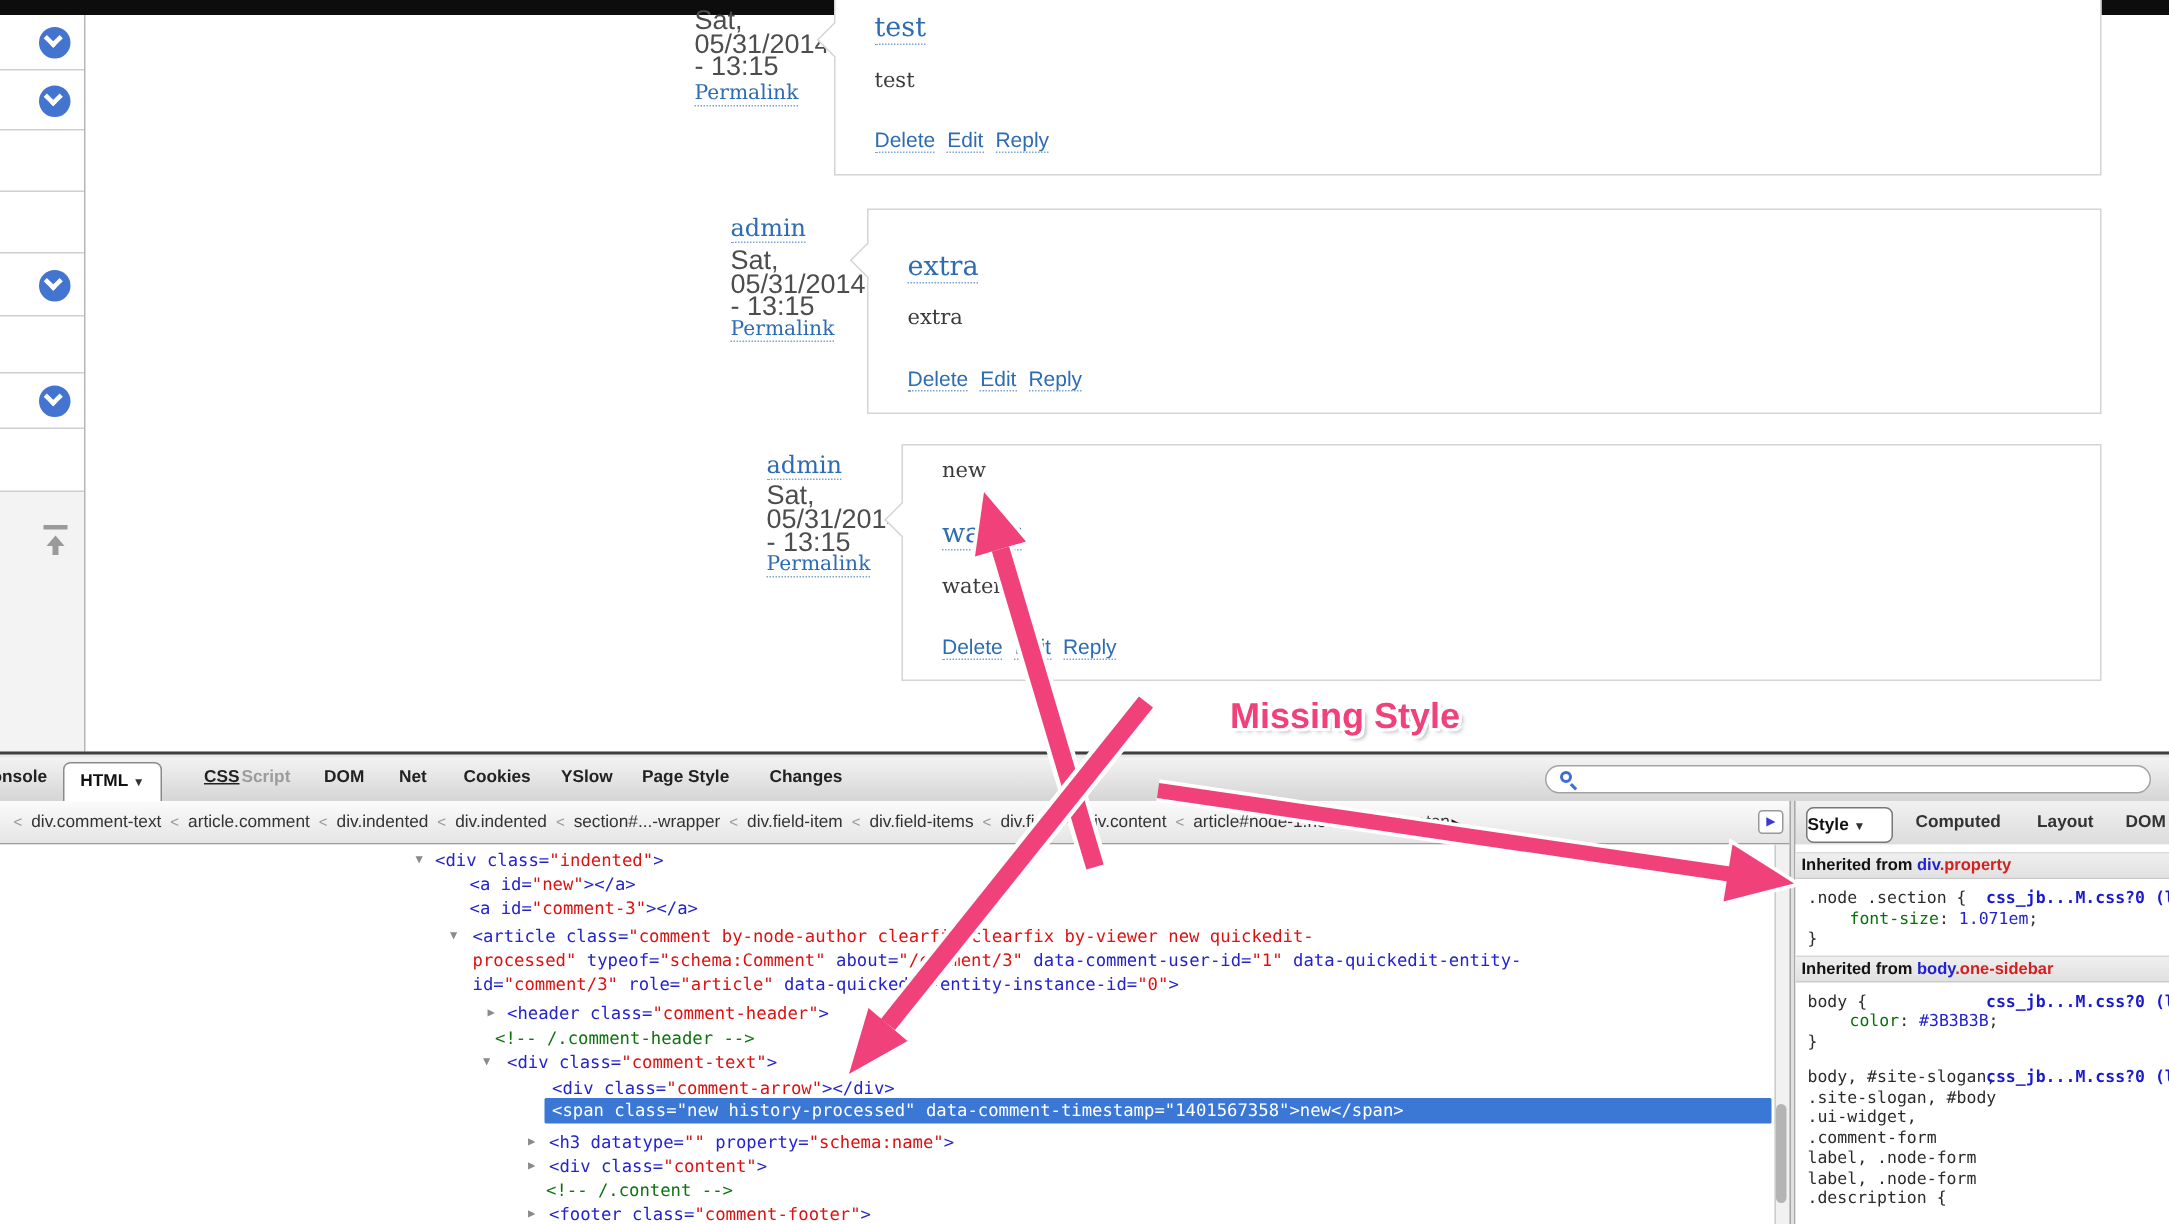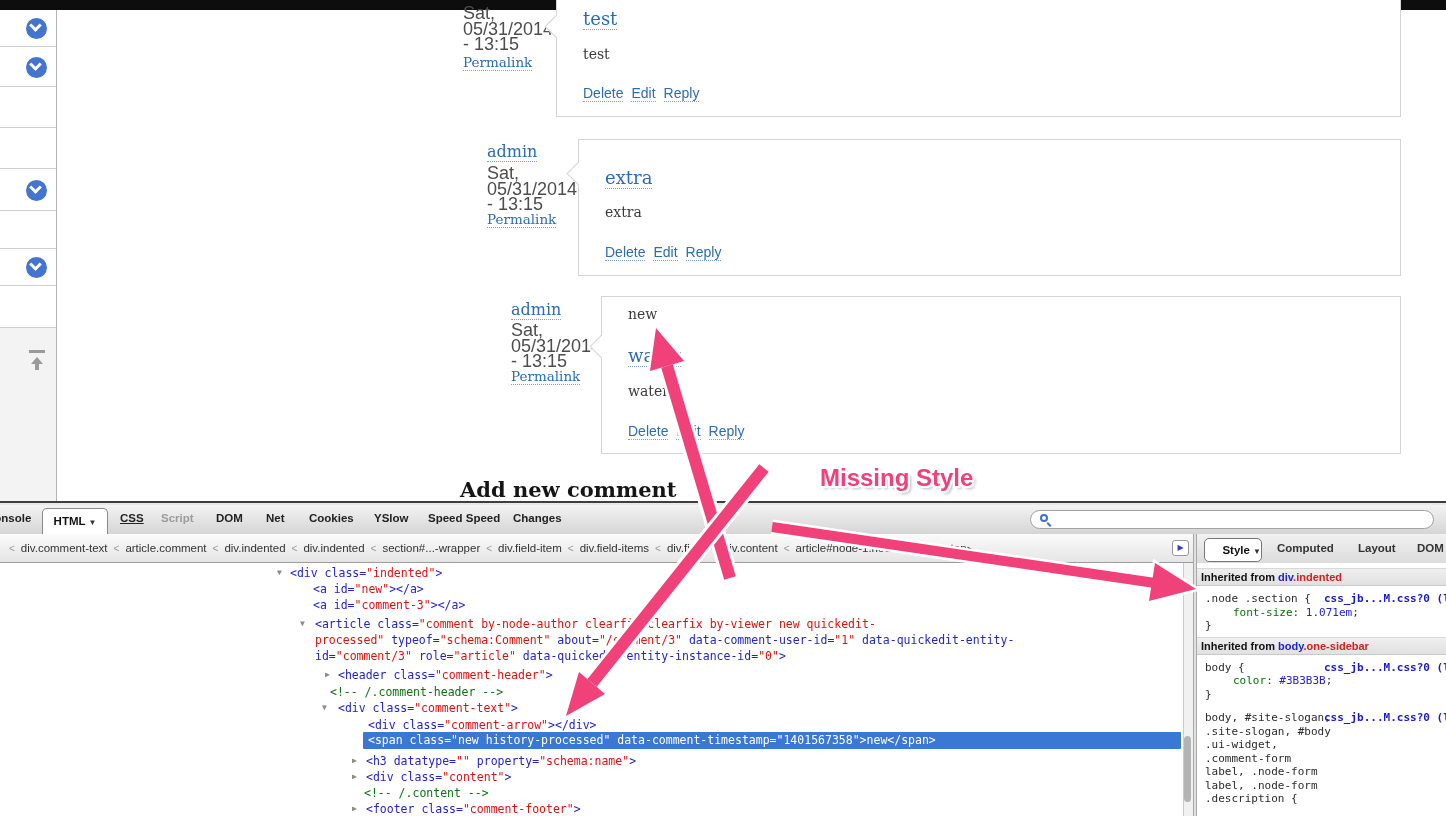--- a/index.html
+++ b/index.html
@@ -48,21 +48,21 @@
 .tree-line{position:absolute;white-space:nowrap;line-height:16px;cursor:pointer}
 .twisty{position:absolute;color:#8a8a8a;font-size:8px;line-height:16px;cursor:pointer}
 .tk-b{color:#2323ce}.tk-r{color:#de1111}.tk-g{color:#0e730e}.tk-p{color:#111}
 .sel-row{position:absolute;left:363px;width:818px;height:17px;background:#3b78d6;border-radius:1px}
 .sel-row .tk-b,.sel-row .tk-r,.sel-row .tk-p{color:#fff}
 .fb-vscroll{position:absolute;left:1183px;top:60px;width:10px;height:254px;background:#f1f1f1;border-left:1px solid #ccc}
 .fb-thumb{position:absolute;left:1184px;top:233px;width:7px;height:66px;background:#b4b4b4;border-radius:4px;cursor:pointer}
 .fb-split{position:absolute;left:1193px;top:31px;width:4px;height:284px;background:#e0e0e0;border-left:1px solid #a8a8a8;border-right:1px solid #a8a8a8;cursor:col-resize}
 .fb-rtabs{position:absolute;left:1197px;top:31px;width:249px;height:29px;background:linear-gradient(#f1f1f1,#dcdcdc)}
 .r-tab{position:absolute;top:8px;font-weight:bold;font-size:11.5px;color:#333;cursor:pointer}
-.r-tab-style{position:absolute;left:7px;top:4px;width:58px;height:24px;background:#fff;border:1px solid #777;border-radius:5px;text-align:right;line-height:22px;font-weight:bold;font-size:11.5px;color:#111;cursor:pointer}
+.r-tab-style{position:absolute;left:7px;top:4px;width:58px;height:24px;background:#fff;border:1px solid #777;border-radius:5px;text-align:left;line-height:22px;font-weight:bold;font-size:11.5px;color:#111;cursor:pointer}
 .fb-style{position:absolute;left:1197px;top:60px;width:249px;height:254px;background:#fff;font-family:"DejaVu Sans Mono",monospace;font-size:11px;overflow:hidden}
 .css-hd{background:linear-gradient(#efefef,#e1e1e1);border-top:1px solid #d8d8d8;border-bottom:1px solid #c9c9c9;font-family:"Liberation Sans",sans-serif;font-size:11px;font-weight:bold;padding:2px 4px;color:#111}
 .hd-t{color:#2323ce}.hd-c{color:#d42020}
 .css-rule{position:relative;padding:6px 0 4px 8px}
 .sel-line{color:#2b2b2b;line-height:13.5px}
 .css-link{position:absolute;right:0;top:6px;width:122px;color:#1a1acc;font-weight:bold;white-space:nowrap;overflow:hidden;cursor:pointer}
 .css-prop{padding-left:28px;line-height:13.5px;color:#333}
 .prop-n{color:#067106}.prop-v{color:#2323ce}
 
 .overlay{position:absolute;left:0;top:0;width:1446px;height:816px;pointer-events:none;z-index:50}
@@ -152,34 +152,33 @@
       <div class="c-notch" style="left: 593px; top: 338px;"></div>
       <div class="c-new" style="left: 628px; top: 306px;">new</div>
       <div class="c-title c-link" style="left: 628px; top: 345px;">water</div>
       <div class="c-body" style="left: 628px; top: 383px;">water</div>
       <div class="c-acts" style="left: 628px; top: 423px;">
         <div class="c-link">Delete</div>
         <div class="c-link">Edit</div>
         <div class="c-link">Reply</div>
       </div>
     </div>
-  <div class="add-head">Add new comment</div>
 
   <div class="fb">
     <div class="fb-toolbar">
       <div id="fb-tabs">
           <div class="fb-tab" style="left: -14px;">Console</div>
           <div class="fb-tab-html">HTML <span class="caret">▼</span></div>
-          <div class="fb-tab" style="left: 120px; text-decoration: underline;">CSS</div>
+          <div class="fb-tab" style="left: 136px; text-decoration: underline;">CSS</div>
           <div class="fb-tab dis" style="left: 161px;">Script</div>
           <div class="fb-tab" style="left: 216px;">DOM</div>
           <div class="fb-tab" style="left: 266px;">Net</div>
           <div class="fb-tab" style="left: 309px;">Cookies</div>
           <div class="fb-tab" style="left: 374px;">YSlow</div>
-          <div class="fb-tab" style="left: 428px;">Speed Speed</div>
+          <div class="fb-tab" style="left: 428px;">Page Style</div>
           <div class="fb-tab" style="left: 513px;">Changes</div>
         </div>
       <div class="fb-search">
         <span class="mag"></span>
         <span class="mag-h"></span>
         <input placeholder="" style="">
       </div>
     </div>
     <div class="fb-crumb" id="fb-crumb"><span class="cr-sep">&lt;</span><span class="cr-it">div.comment-text</span><span class="cr-sep">&lt;</span><span class="cr-it">article.comment</span><span class="cr-sep">&lt;</span><span class="cr-it">div.indented</span><span class="cr-sep">&lt;</span><span class="cr-it">div.indented</span><span class="cr-sep">&lt;</span><span class="cr-it">section#...-wrapper</span><span class="cr-sep">&lt;</span><span class="cr-it">div.field-item</span><span class="cr-sep">&lt;</span><span class="cr-it">div.field-items</span><span class="cr-sep">&lt;</span><span class="cr-it">div.field</span><span class="cr-sep">&lt;</span><span class="cr-it">div.content</span><span class="cr-sep">&lt;</span><span class="cr-it">article#node-1.node</span><span class="cr-sep">&lt;</span><span class="cr-it">div.conten</span><span class="cr-clip">▶</span></div>
     <div class="cr-more">▶</div>
@@ -214,21 +213,21 @@
         <div class="twisty" style="left: 352px; top: 206px;">▶</div>
         <div class="tree-line" style="left: 366px; top: 206px;"><span class="tk-b">&lt;div class=</span><span class="tk-r">"content"</span><span class="tk-b">&gt;</span></div>
         <div class="tree-line" style="left: 364px; top: 222px;"><span class="tk-g">&lt;!-- /.content --&gt;</span></div>
         <div class="twisty" style="left: 352px; top: 238px;">▶</div>
         <div class="tree-line" style="left: 366px; top: 238px;"><span class="tk-b">&lt;footer class=</span><span class="tk-r">"comment-footer"</span><span class="tk-b">&gt;</span></div>
       </div>
     <div class="fb-vscroll"></div>
     <div class="fb-thumb"></div>
     <div class="fb-split"></div>
     <div class="fb-style" id="fb-style">
-        <div class="css-hd" style="margin-top: 5px;"><span class="">Inherited from </span><span class="hd-t">div</span><span class="hd-c">.indented</span></div>
+        <div class="css-hd" style="margin-top: 5px;"><span class="">Inherited from </span><span class="hd-t">div</span><span class="hd-c">.property</span></div>
         <div class="css-rule">
           <div class="sel-line">.node .section {</div>
           <div class="css-link">css_jb...M.css?0 (li</div>
           <div class="css-prop"><span class="prop-n">font-size</span>:<span class="prop-v"> 1.071em</span>;</div>
           <div class="sel-line">}</div>
         </div>
         <div class="css-hd"><span class="">Inherited from </span><span class="hd-t">body</span><span class="hd-c">.one-sidebar</span></div>
         <div class="css-rule">
           <div class="sel-line">body {</div>
           <div class="css-link">css_jb...M.css?0 (li</div>

